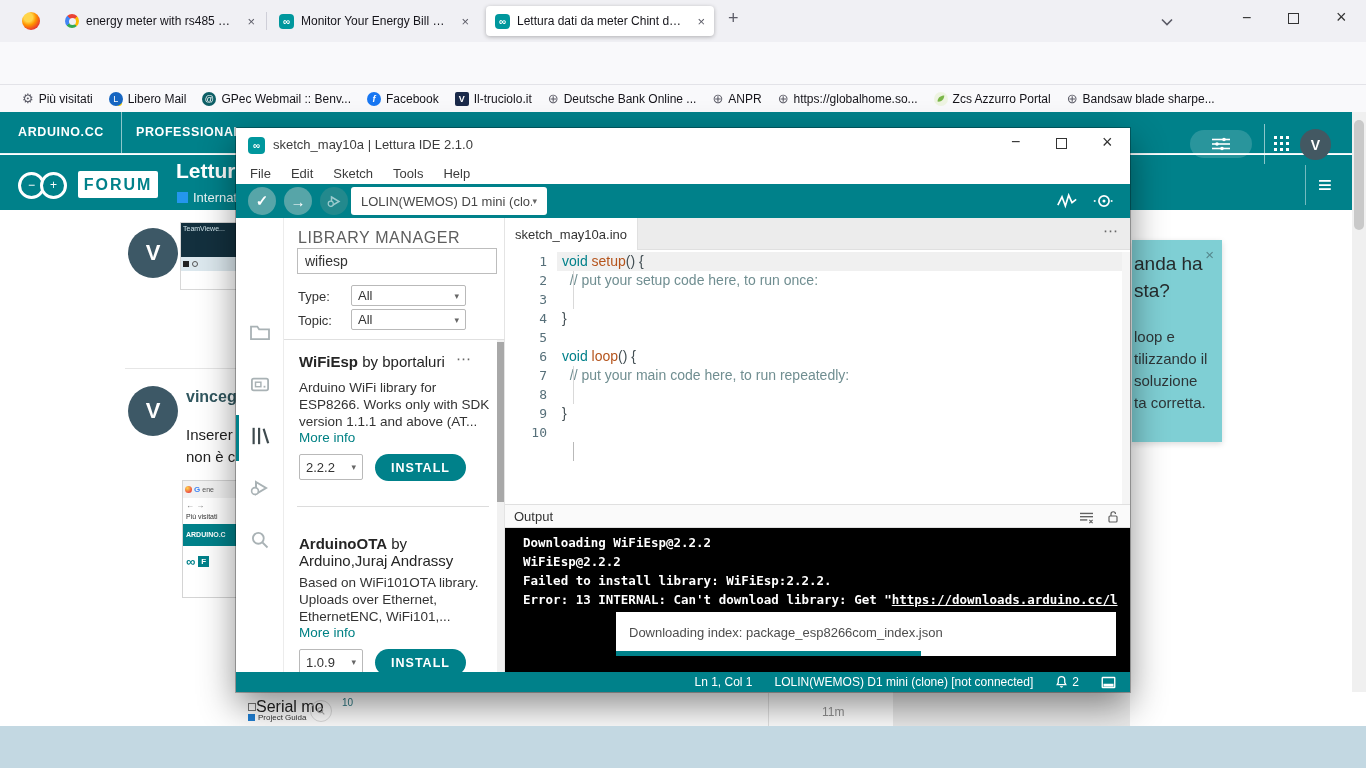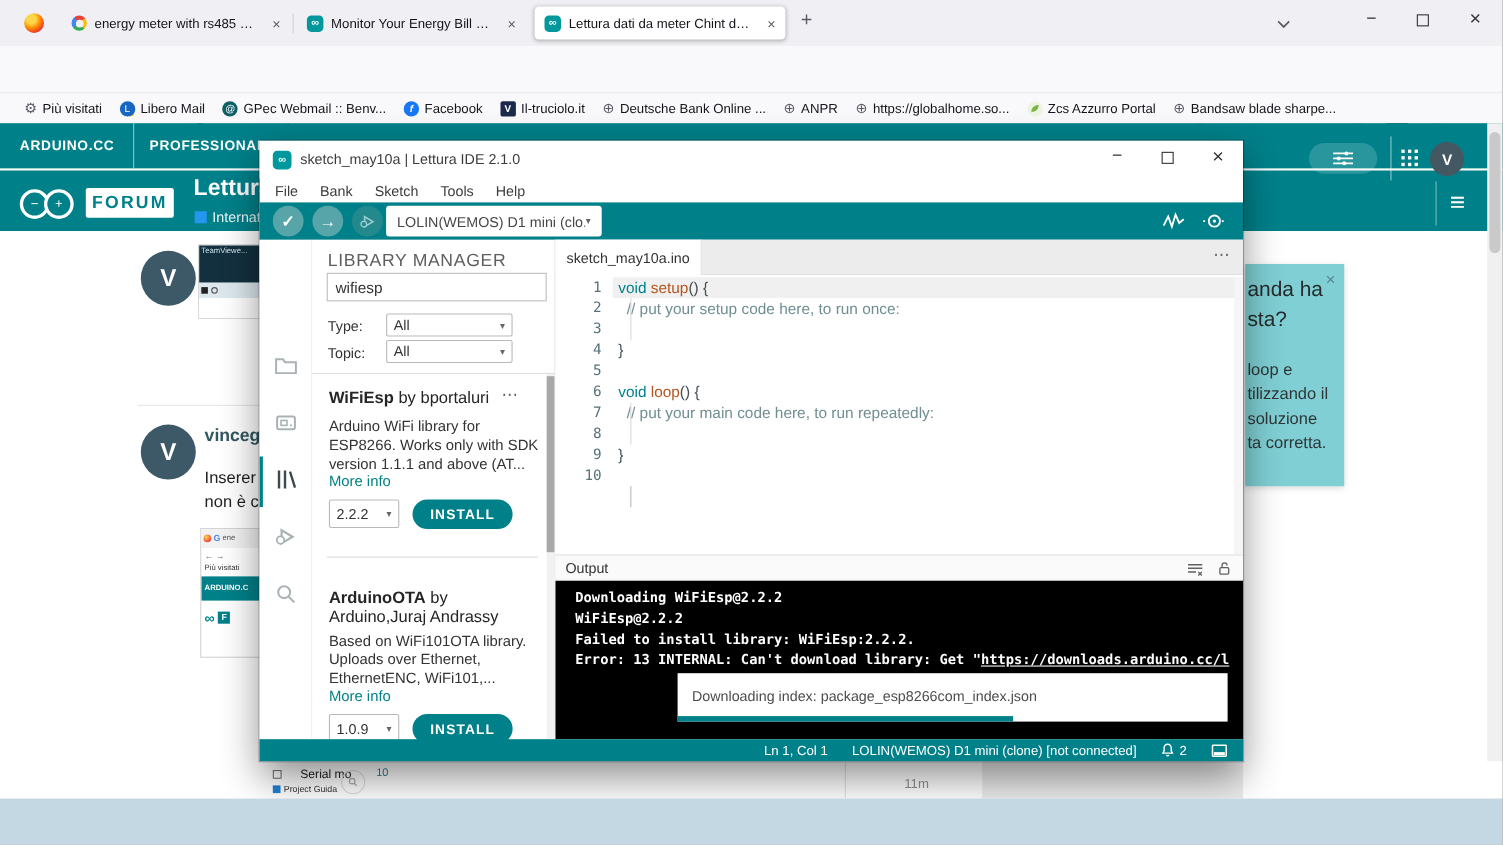--- a/index.html
+++ b/index.html
@@ -329,21 +329,21 @@
         <div>soluzione</div>
         <div>ta corretta.</div>
       </div>
     </div>
 
     <div class="abs" style="left:1352px;top:112px;width:14px;height:614px;background:#f0f0f0">
       <div style="position:absolute;left:2px;top:8px;width:10px;height:110px;background:#c9c9c9;border-radius:5px"></div>
     </div>
 
     <div class="abs" style="left:0;top:692px;width:1366px;height:34px;background:#fff"></div>
-    <span class="abs flex" style="left:248px;top:698px;font-size:11px;color:#222;gap:17px">
+    <span class="abs flex" style="left:248px;top:698px;font-size:16px;color:#222;gap:0">
         <span style="width:8px;height:8px;border:1px solid #777;display:inline-block"></span>
         <span>Serial mo</span>
       </span>
     <span class="abs flex" style="left:248px;top:713px;font-size:8px;color:#333;gap:3px">
         <span style="width:7px;height:7px;background:#1f7fd4;display:inline-block"></span>
         <span>Project Guida</span>
       </span>
     <span class="abs" style="left:310px;top:700px;width:22px;height:22px;border-radius:50%;border:1px solid #ddd;display:flex;align-items:center;justify-content:center">
         <svg width="10" height="10" viewBox="0 0 24 24">
           <circle cx="10" cy="10" r="6" fill="none" stroke="#aaa" stroke-width="2.5"></circle>
@@ -361,21 +361,21 @@
     <div class="abs" style="left:0;top:0;width:894px;height:34px;background:#fff">
       <span class="abs ico" style="left:12px;top:9px;width:17px;height:17px;border-radius:4px;background:#00979d;color:#fff;font-size:10px;font-weight:bold">∞</span>
       <span class="abs" style="left:37px;top:9px;font-size:13px;color:#3c3c3c">sketch_may10a | Lettura IDE 2.1.0</span>
       <span class="abs" style="left:775px;top:5px;font-size:16px;color:#333">−</span>
       <span class="abs" style="left:820px;top:10px;width:11px;height:11px;border:1.4px solid #333"></span>
       <span class="abs" style="left:866px;top:4px;font-size:18px;color:#333">×</span>
     </div>
 
     <div class="abs flex" style="left:4px;top:34px;width:886px;height:22px;background:#fff">
       <span class="idemenu">File</span>
-      <span class="idemenu">Bank</span>
+      <span class="idemenu">Edit</span>
       <span class="idemenu">Sketch</span>
       <span class="idemenu">Tools</span>
       <span class="idemenu">Help</span>
     </div>
 
     <div class="abs teal" style="left:0;top:56px;width:894px;height:34px">
       <span class="tbtn" style="left:12px;top:3px">✓</span>
       <span class="tbtn" style="left:48px;top:3px">→</span>
       <span class="tbtn" style="left:84px;top:3px;background:#23898d;color:#7fb9bc">
         <svg width="15" height="13" viewBox="0 0 20 16">

